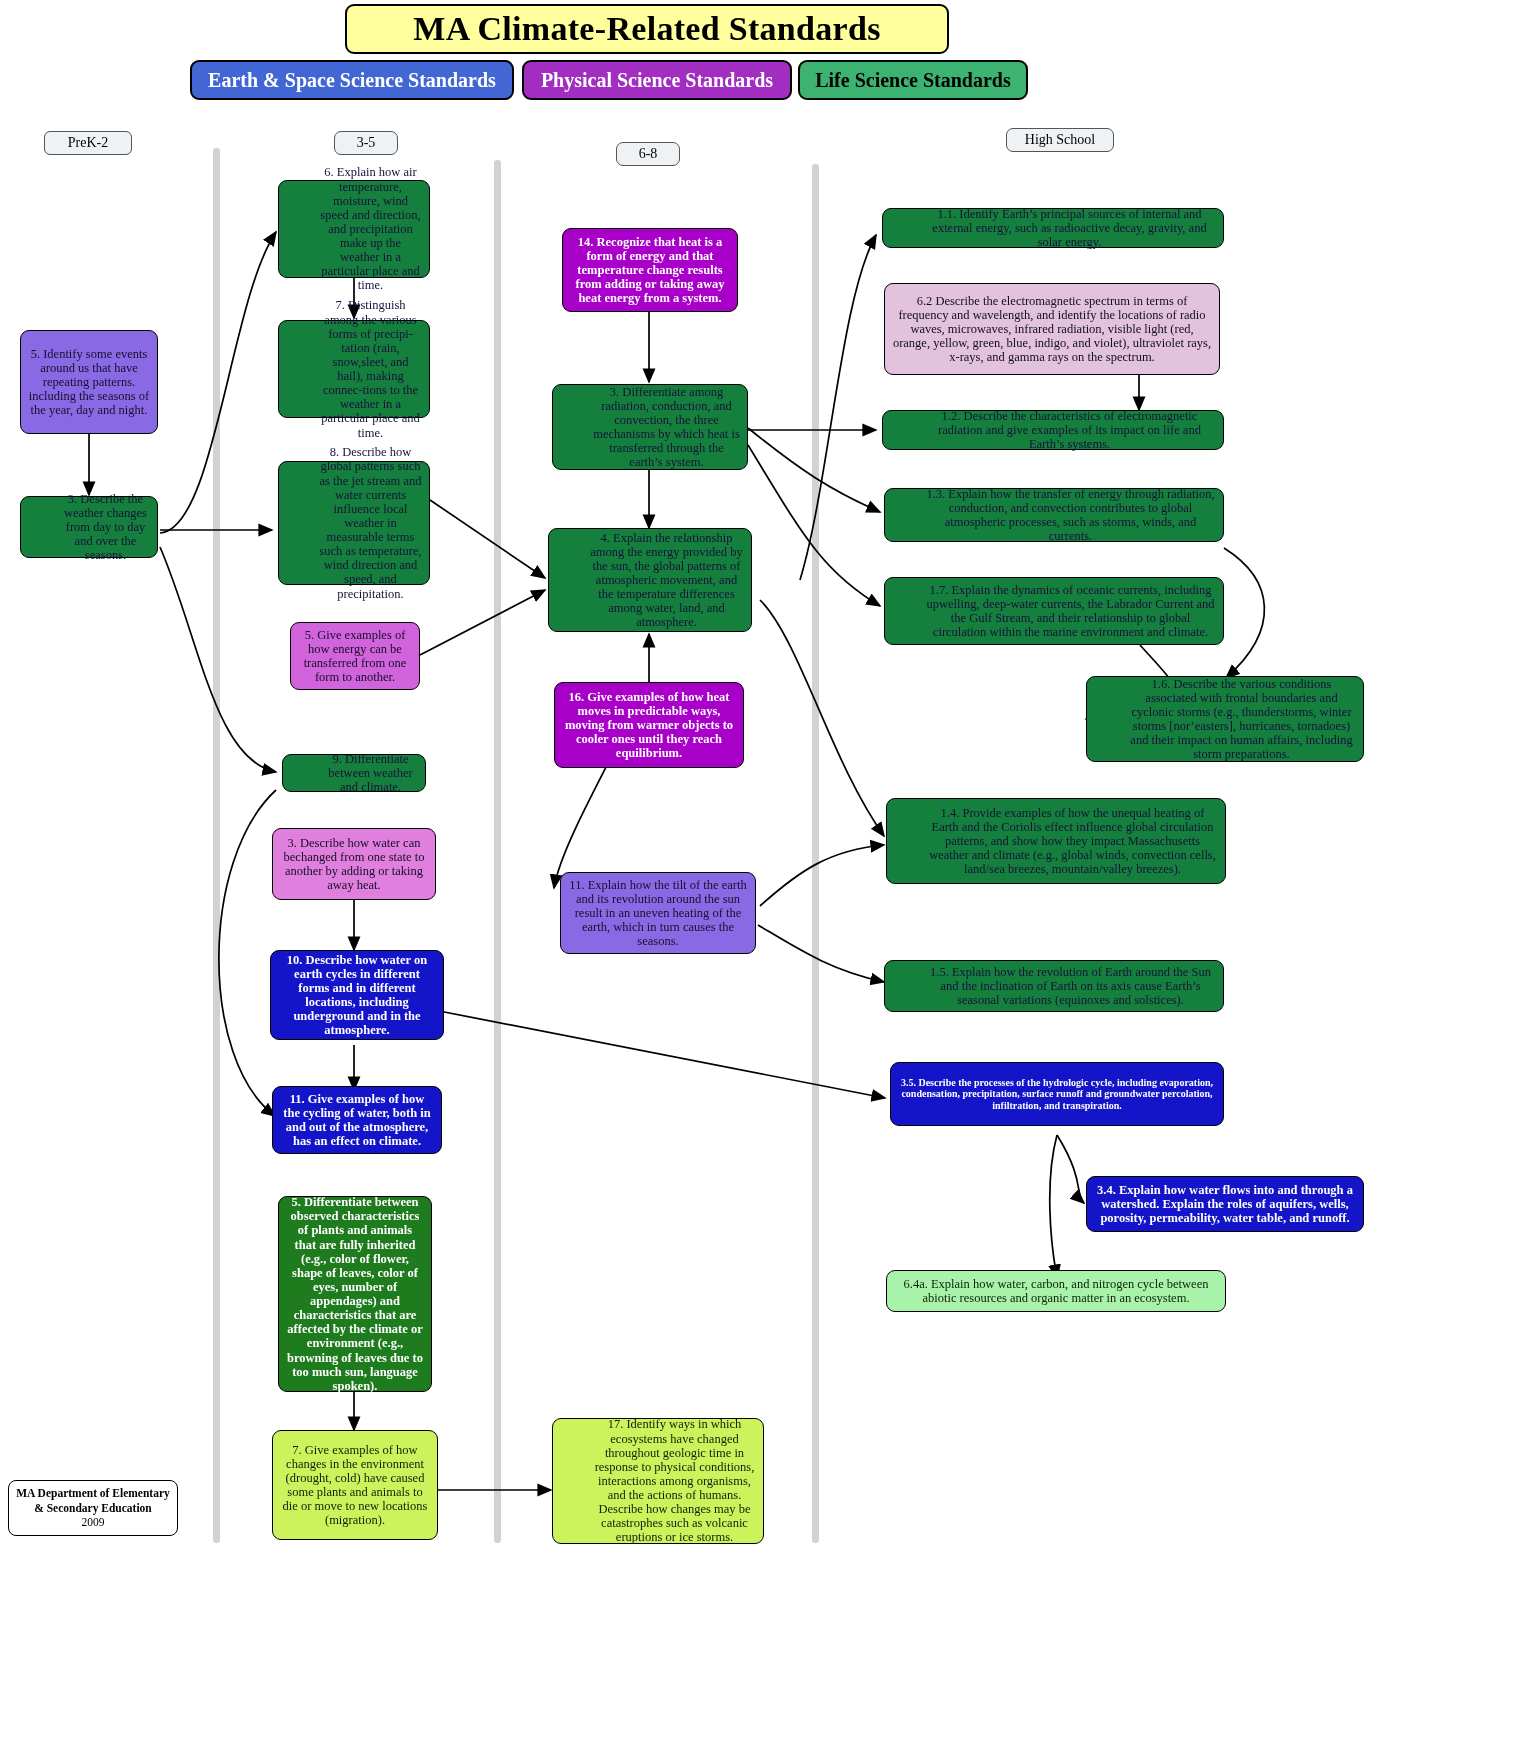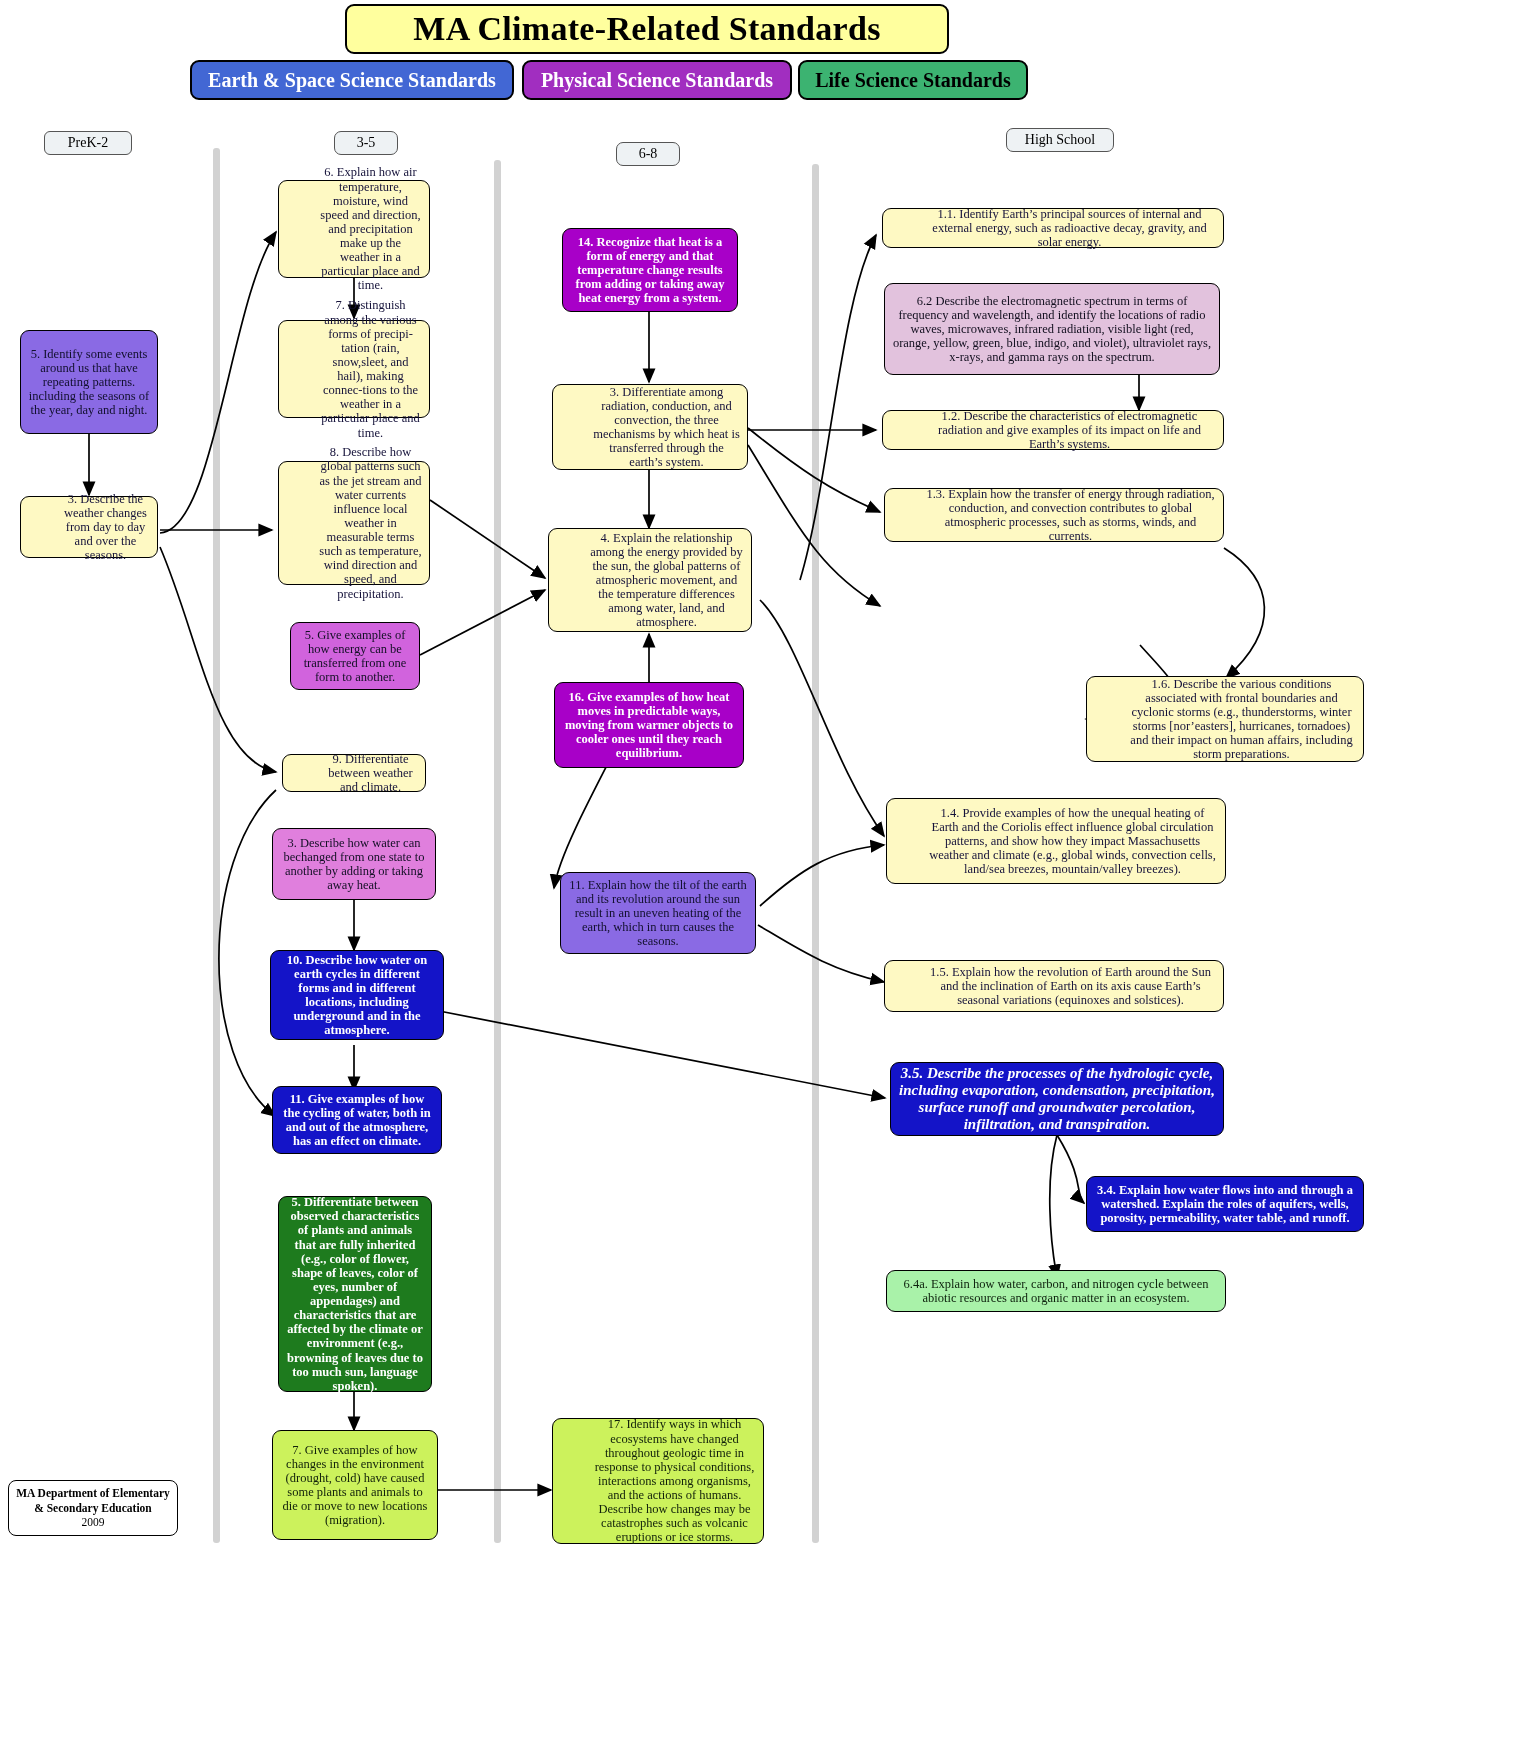--- a/index.html
+++ b/index.html
@@ -23,21 +23,21 @@
     font-size:14px;padding:3px 10px;text-align:center;}
 
   .divider{position:absolute;width:7px;background:#d2d2d2;border-radius:3px;}
 
   .node{position:absolute;border:1.4px solid #000;border-radius:9px;
     display:flex;align-items:center;justify-content:center;text-align:center;
     padding:5px 7px;box-sizing:border-box;line-height:1.13;}
   .node span{display:block;width:100%;}
 
   
-  .c-ess      {background:#fef9c3;color:#15123a;padding-left:40px;}
+  .c-ess      {background:#15803d;color:#15123a;padding-left:40px;}
   .c-ess-dk   {background:#1414c8;color:#ffffff;font-weight:bold;}
   .c-ps-light {background:#8a6ae4;color:#12102e;}
   .c-ps-mid   {background:#d163dd;color:#130f25;}
   .c-ps-pink  {background:#e07fdd;color:#130f25;}
   .c-ps-dk    {background:#a800c8;color:#ffffff;font-weight:bold;}
   .c-ps-pale  {background:#e2c2dd;color:#120f1f;}
   .c-ls-dk    {background:#1e7b1e;color:#ffffff;font-weight:bold;}
   .c-ls-lime  {background:#ccf25c;color:#11210a;}
   .c-ls-mint  {background:#a9f2a9;color:#0d210d;}
 
@@ -170,30 +170,33 @@
     </div>
   <div class="node c-ps-pale" style="left:884px;top:283px;width:336px;height:92px;font-size:12.5px;">
       <span>6.2 Describe the electromagnetic spectrum in terms of frequency and wavelength, and identify the locations of radio waves, microwaves, infrared radiation, visible light (red, orange, yellow, green, blue, indigo, and violet), ultraviolet rays, x-rays, and gamma rays on the spectrum.</span>
     </div>
   <div class="node c-ess" style="left:882px;top:410px;width:342px;height:40px;font-size:12.5px;">
       <span>1.2. Describe the characteristics of electromagnetic radiation and give examples of its impact on life and Earth’s systems.</span>
     </div>
   <div class="node c-ess" style="left:884px;top:488px;width:340px;height:54px;font-size:12.5px;">
       <span>1.3. Explain how the transfer of energy through radiation, conduction, and convection contributes to global atmospheric processes, such as storms, winds, and currents.</span>
     </div>
+  <div class="node c-ess" style="left:884px;top:577px;width:340px;height:68px;font-size:12.5px;">
+      <span>1.7. Explain the dynamics of oceanic currents, including upwelling, deep-water currents, the Labrador Current and the Gulf Stream, and their relationship to global circulation within the marine environment and climate.</span>
+    </div>
   <div class="node c-ess" style="left:1086px;top:676px;width:278px;height:86px;font-size:12.5px;">
       <span>1.6. Describe the various conditions associated with frontal boundaries and cyclonic storms (e.g., thunderstorms, winter storms [nor’easters], hurricanes, tornadoes) and their impact on human affairs, including storm preparations.</span>
     </div>
   <div class="node c-ess" style="left:886px;top:798px;width:340px;height:86px;font-size:12.5px;">
       <span>1.4. Provide examples of how the unequal heating of Earth and the Coriolis effect influence global circulation patterns, and show how they impact Massachusetts weather and climate (e.g., global winds, convection cells, land/sea breezes, mountain/valley breezes).</span>
     </div>
   <div class="node c-ess" style="left:884px;top:960px;width:340px;height:52px;font-size:12.5px;">
       <span>1.5. Explain how the revolution of Earth around the Sun and the inclination of Earth on its axis cause Earth’s seasonal variations (equinoxes and solstices).</span>
     </div>
-  <div class="node c-ess-dk" style="left:890px;top:1062px;width:334px;height:74px;font-size:15px;font-style:italic;">
+  <div class="node c-ess-dk" style="left:890px;top:1062px;width:334px;height:64px;font-size:10px;">
       <span>3.5. Describe the processes of the hydrologic cycle, including evaporation, condensation, precipitation, surface runoff and groundwater percolation, infiltration, and transpiration.</span>
     </div>
   <div class="node c-ess-dk" style="left:1086px;top:1176px;width:278px;height:56px;font-size:12.5px;">
       <span>3.4. Explain how water flows into and through a watershed. Explain the roles of aquifers, wells, porosity, permeability, water table, and runoff.</span>
     </div>
   <div class="node c-ls-mint" style="left:886px;top:1270px;width:340px;height:42px;font-size:12.5px;">
       <span>6.4a. Explain how water, carbon, and nitrogen cycle between abiotic resources and organic matter in an ecosystem.</span>
     </div>
 
   <div class="footer">

